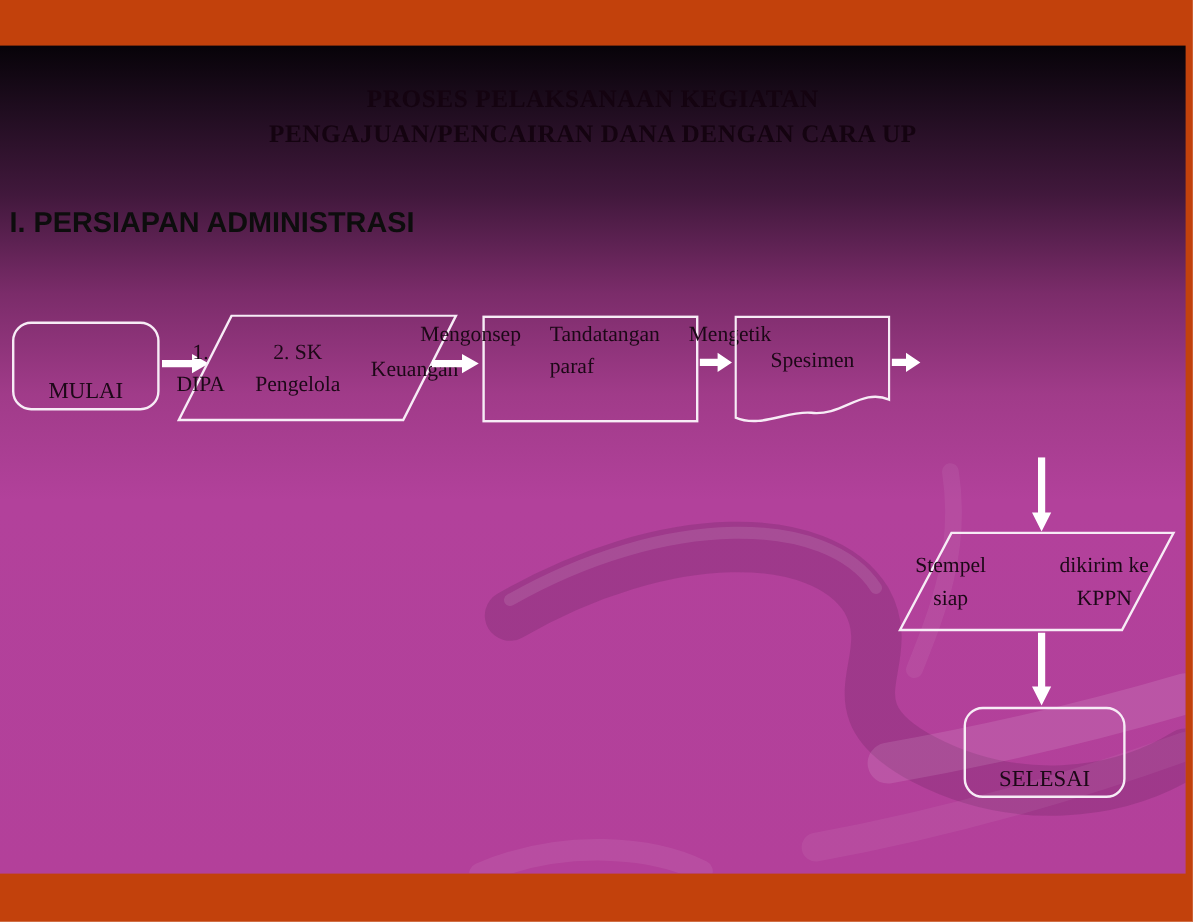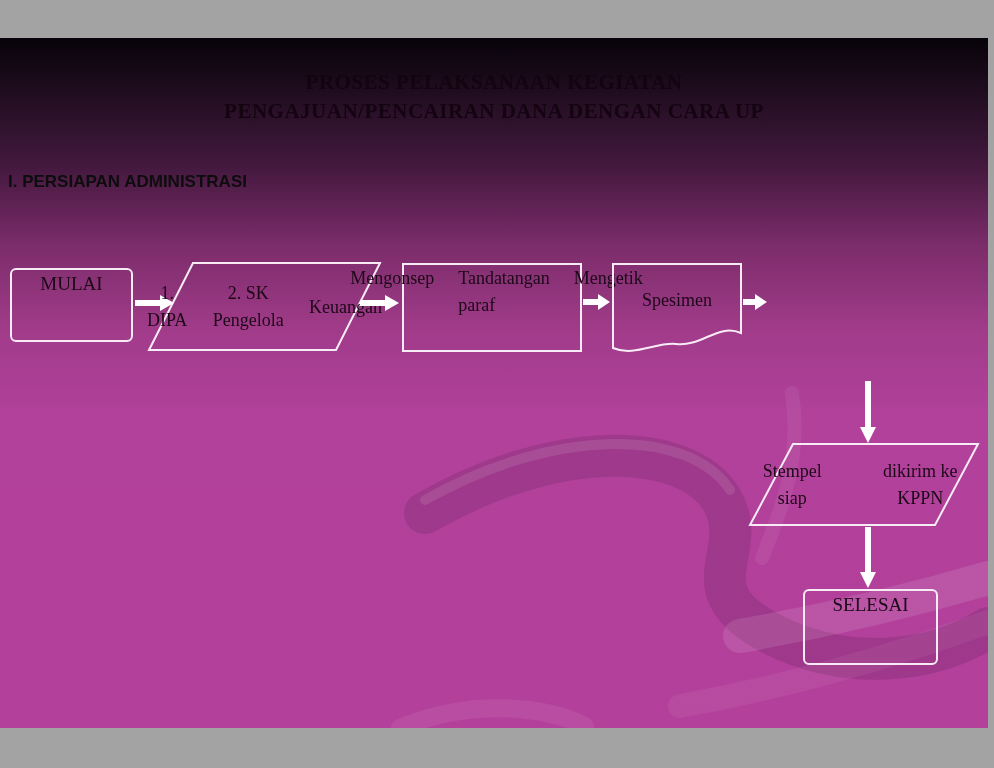--- a/index.html
+++ b/index.html
@@ -1,54 +1,54 @@
 <!DOCTYPE html>
 <html><head>
 <meta charset="utf-8">
 <style>
   html,body { margin:0; padding:0; }
   .page {
     position:relative; width:994px; height:768px;
-    background:#a3a3a3; overflow:hidden;
+    background:#c2410c; overflow:hidden;
     font-family:"Liberation Serif", serif;
   }
   .slide {
     position:absolute; left:0; top:38px; width:988px; height:690px;
     background:linear-gradient(180deg,
       #070309 0%, #200d20 8%, #41183c 18%, #7b2c6a 30%,
       #a03b89 42%, #b2419b 55%, #b3409a 100%);
     overflow:hidden;
   }
   .swirls { position:absolute; left:0; top:0; width:988px; height:690px; }
 
   .title {
     position:absolute; left:0; top:30px; width:100%;
     text-align:center; font-weight:bold; font-size:21px; line-height:29px;
     color:#140310; letter-spacing:0.5px;
   }
   .section {
     position:absolute; left:8px; top:134px;
     font-family:"Liberation Sans", sans-serif; font-weight:bold;
-    font-size:17px; color:#0d0d0d;
+    font-size:24px; color:#0d0d0d;
   }
 
   .node {
     position:absolute; color:#1c0817; font-size:18px; line-height:27px;
     text-align:center;
   }
   .node .shape-svg { position:absolute; left:0; top:0; }
   .node .label {
     position:absolute; left:0; top:0; right:0; bottom:0;
     display:flex; flex-direction:row; align-items:center; justify-content:center;gap:24px;
   }
   .node .label span { display:block; }
 
   .terminator {
-    border:2px solid #f7ecf6; border-radius:6px;
-    display:flex; align-items:flex-start; justify-content:center;
+    border:2px solid #f7ecf6; border-radius:16px;
+    display:flex; align-items:flex-end; justify-content:center;
     font-size:19px;
   }
   .rect-node { border:2px solid #f7ecf6; }
   .rect-node .label { align-items:flex-start; padding-left:9px; text-align:left; }
 
   .n-mulai    { left:10px;  top:230px; width:119px; height:70px; }
   .n-dipa     { left:147px; top:224px; width:235px; height:90px; }
   .n-konsep   { left:402px; top:225px; width:176px; height:85px; }
   .n-spesimen { left:612px; top:225px; width:130px; height:88px; }
   .n-spesimen .label { bottom:14px; }

